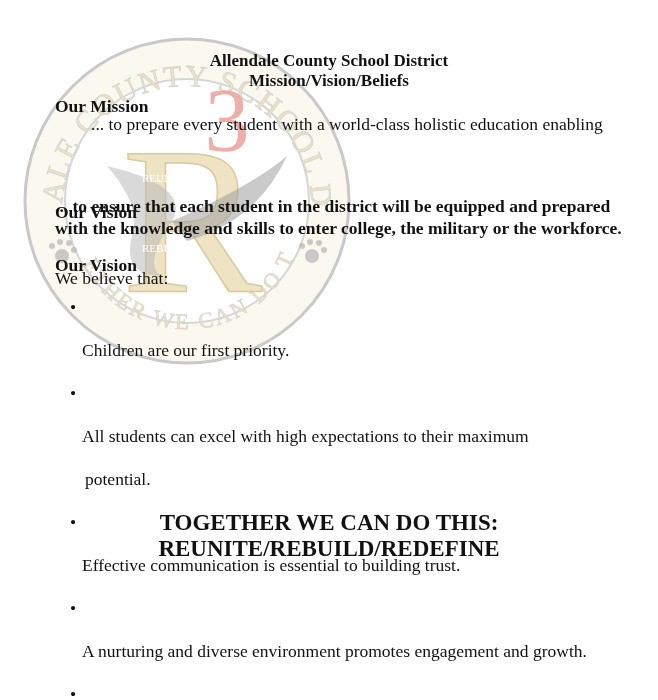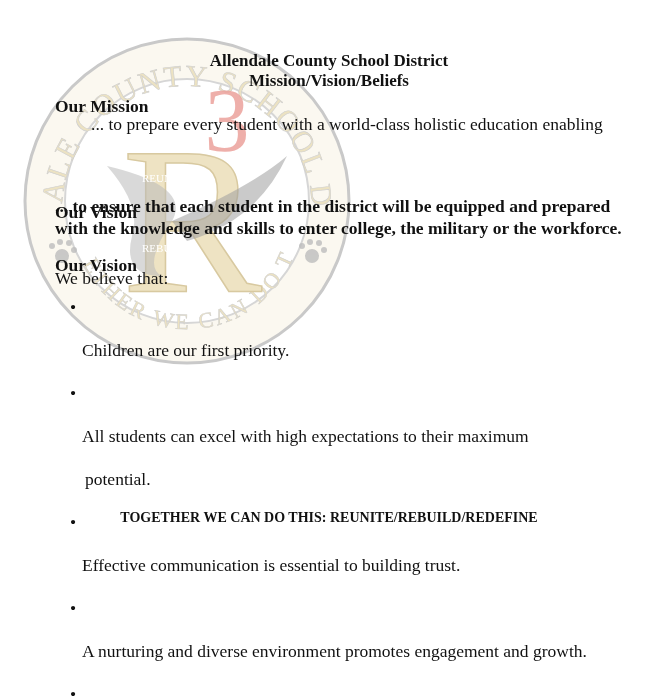--- a/index.html
+++ b/index.html
@@ -10,21 +10,21 @@
     .title { position: absolute; left: 0; width: 658px; text-align: center; font-weight: bold; font-size: 17px; }
     .t1 { top: 51px; left: 0px; width: 658px; }
     .t2 { top: 71px; }
     .heading { position: absolute; left: 55px; font-weight: bold; font-size: 17.5px; }
     .para { position: absolute; left: 55px; font-size: 17.5px; line-height: 21.5px; white-space: nowrap; }
     .bullets { position: absolute; left: 70px; top: 297px; font-size: 17.5px; }
     .bullet { position: relative; line-height: 21.5px; margin-bottom: 0px; white-space: pre-line; }
     .bullet .dot { position: absolute; left: 0; top: 0; }
     .bullet .txt { display: block; padding-left: 12px; }
     .bullet .txt2 { display: block; padding-left: 15px; }
-    .motto { position: absolute; top: 510px; left: 0; width: 658px; text-align: center; font-weight: bold; font-size: 14px; }
+    .motto { position: absolute; top: 510px; left: 0; width: 658px; text-align: center; font-weight: bold; font-size: 23px; }
   </style>
 </head>
 <body>
 
 <div class="seal">
   <svg viewBox="0 0 330 330" xmlns="http://www.w3.org/2000/svg">
     <defs>
       <path id="topArc" d="M 40 175 A 125 125 0 0 1 290 175"></path>
       <path id="botArc" d="M 60 225 A 115 115 0 0 0 270 225"></path>
     </defs>

